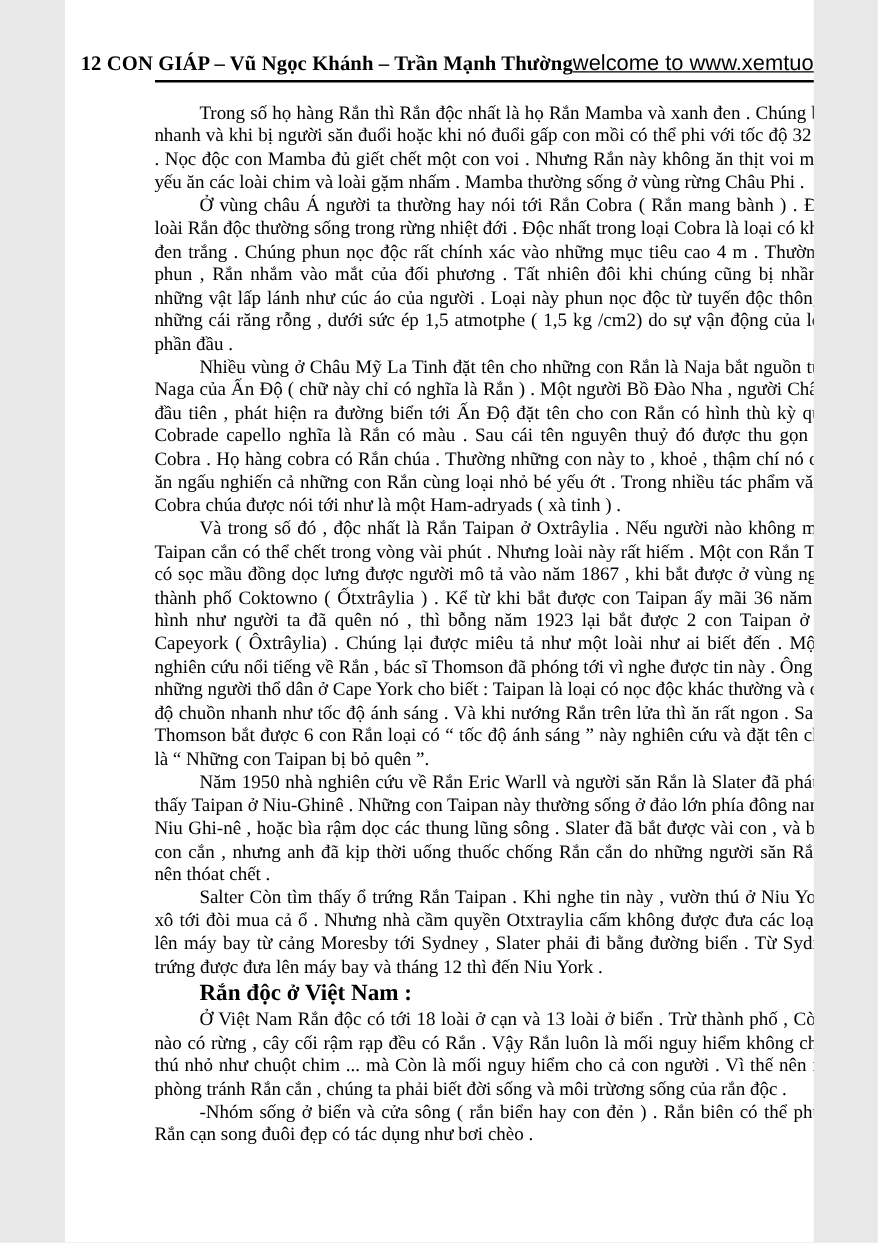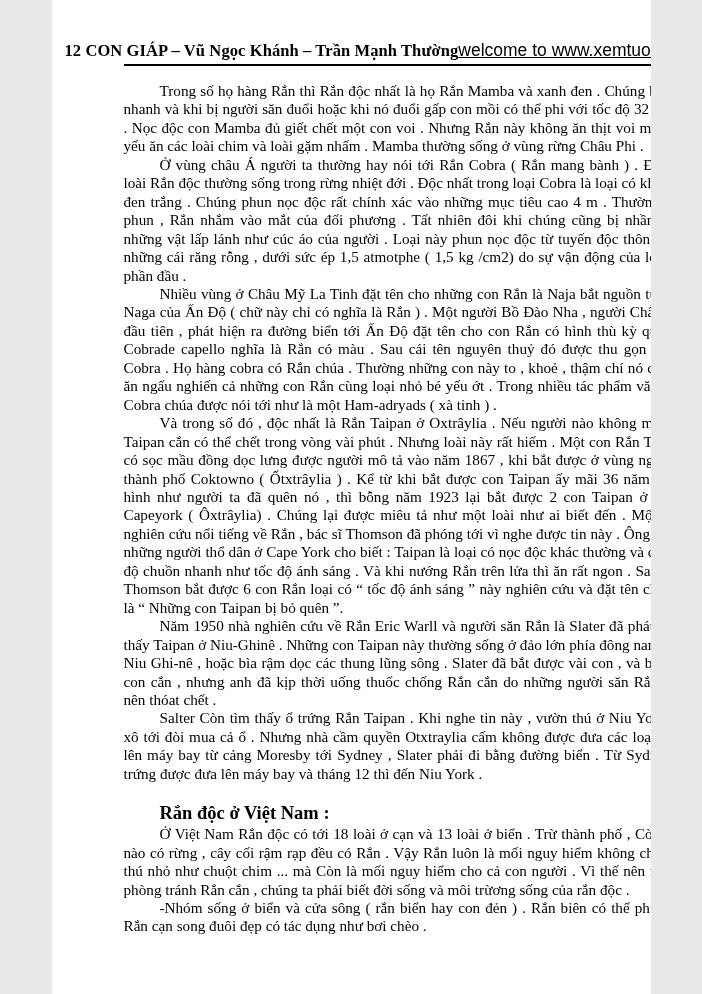--- a/index.html
+++ b/index.html
@@ -66,21 +66,21 @@
     text-align: justify;
     font-size: 15.2px;
     line-height: 18.45px;
   }
   .body-text p {
     margin: 0;
     text-indent: 36px;
     font-family: Liberation Serif, serif;
   }
   .section-heading {
-    margin: 19px 0 1px 36px;
+    margin: 1px 0 1px 36px;
     font-size: 18.5px;
     font-weight: bold;
     line-height: 22px;
     text-align: left;
   }
 </style>
 </head>
 <body>
 
 <div class="page">

